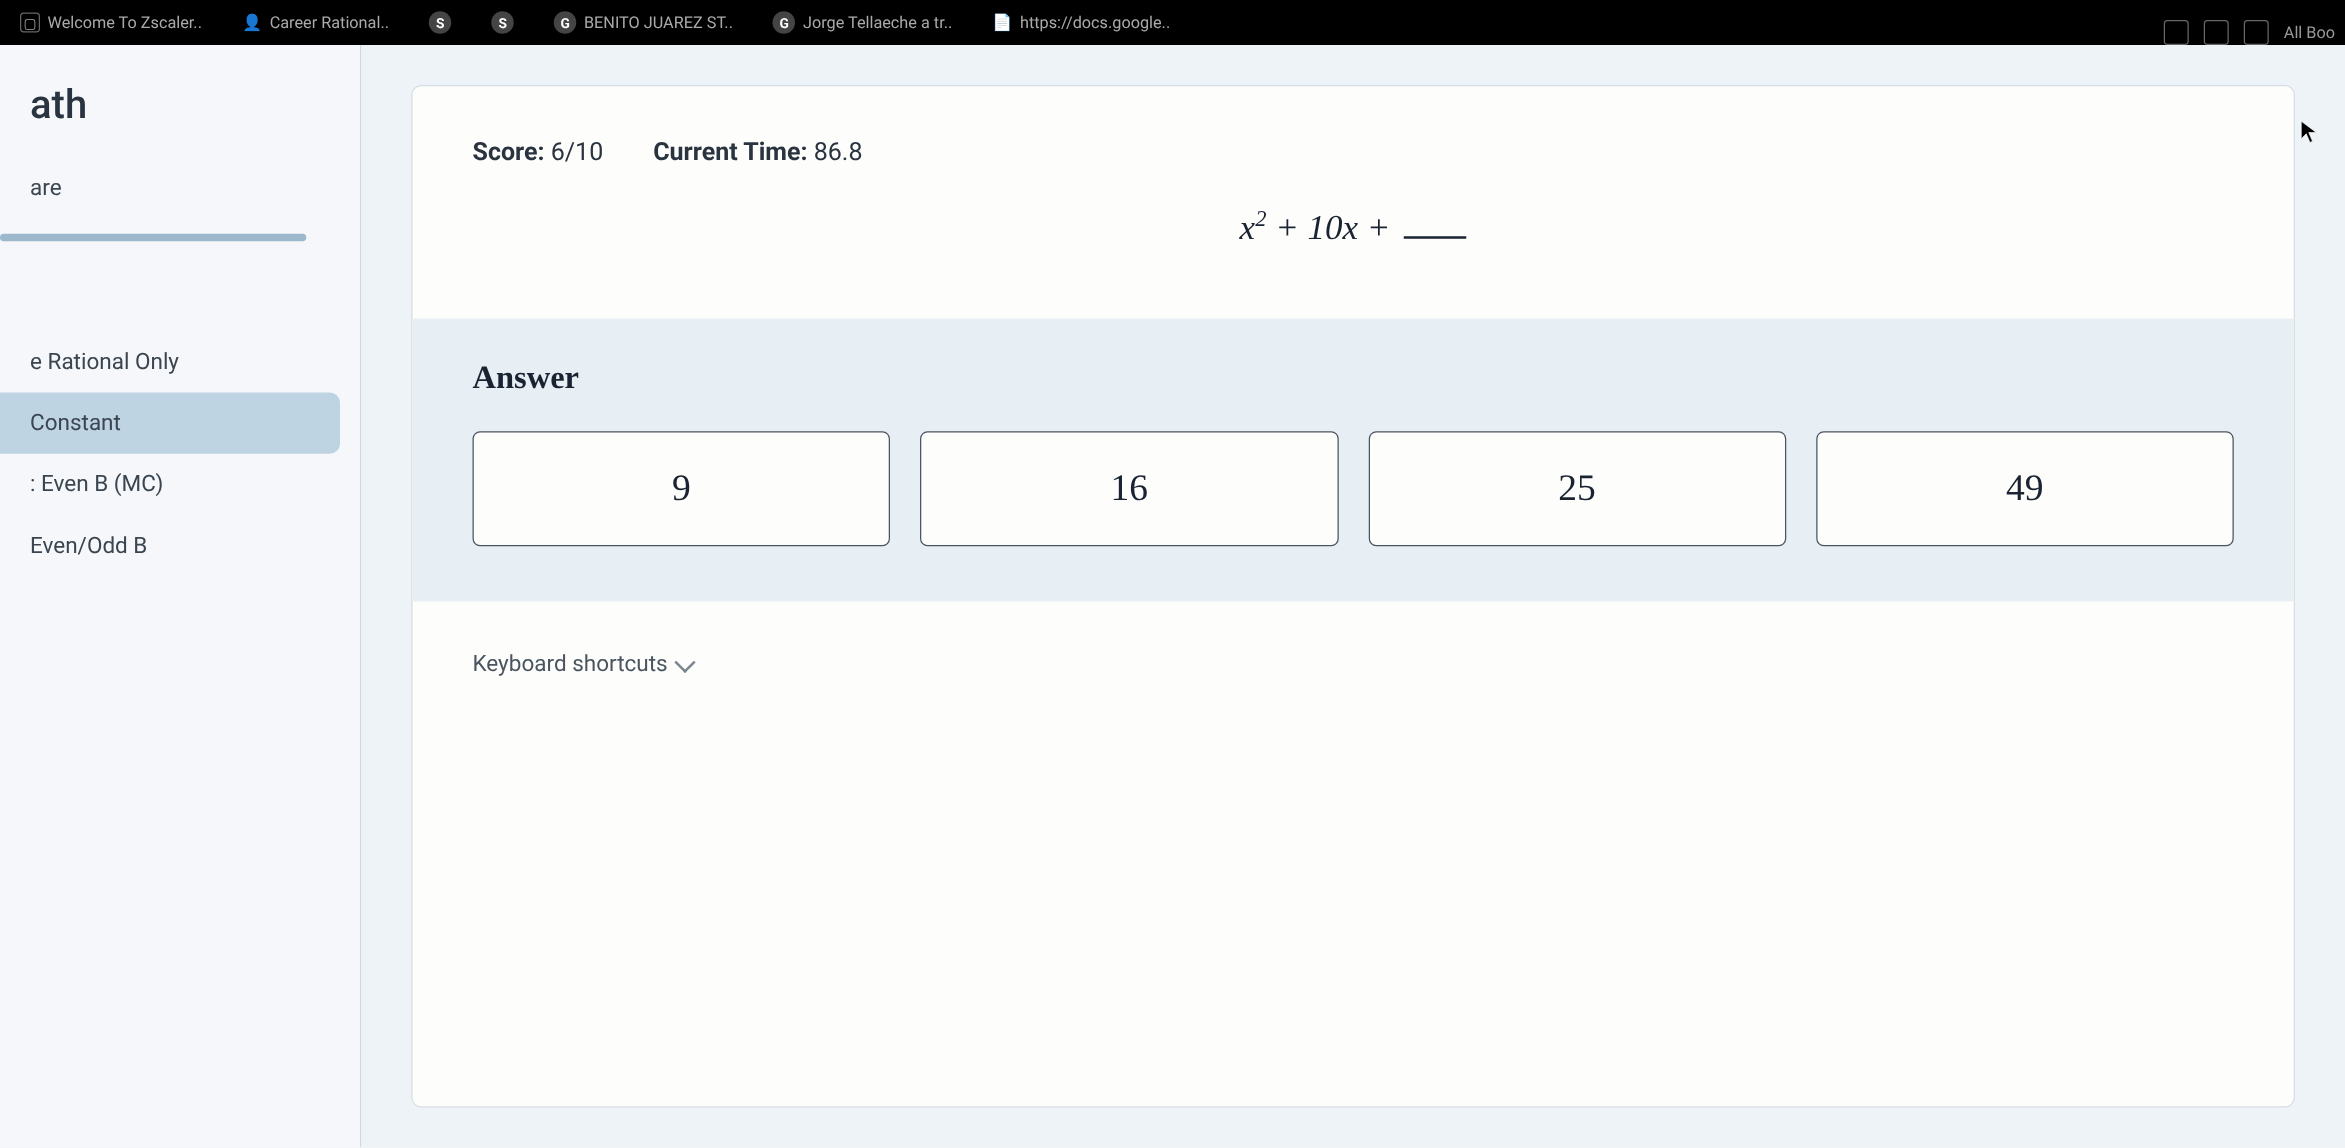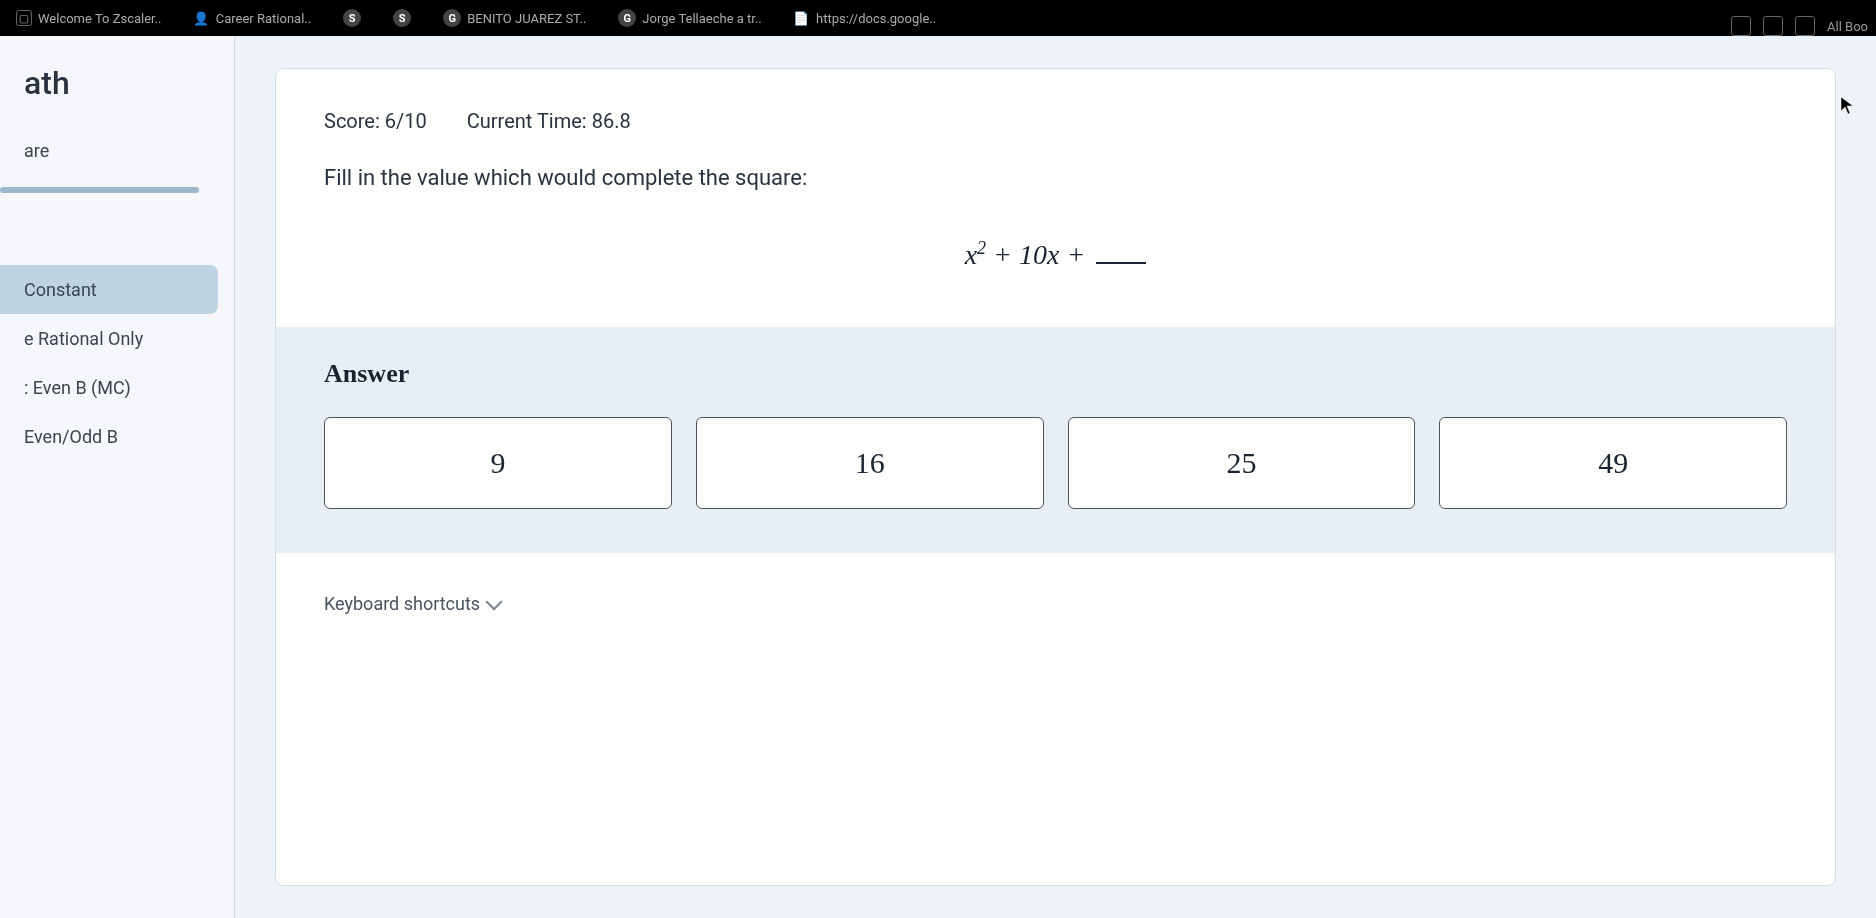--- a/index.html
+++ b/index.html
@@ -65,21 +65,21 @@
       width: 20px;
       height: 20px;
       border: 1px solid #666;
       border-radius: 3px;
     }
     .main-layout {
       display: flex;
       height: calc(100vh - 36px);
     }
     .sidebar {
-      width: 235px;
+      width: 289px;
       background: #f5f7fa;
       padding: 20px 0;
       border-right: 1px solid #d0d8e0;
     }
     .sidebar-title {
       font-size: 32px;
       font-weight: 500;
       color: #2a3440;
       padding: 8px 24px 24px;
     }
@@ -171,21 +171,21 @@
       cursor: pointer;
     }
     .score-row {
       display: flex;
       gap: 40px;
       font-size: 20px;
       color: #2a3440;
       margin-bottom: 32px;
     }
     .score-label, .time-label {
-      font-weight: 400;
+      font-weight: 700;
     }
     .instruction {
       font-size: 22px;
       color: #2a3440;
       margin-bottom: 48px;
     }
     .expression {
       text-align: center;
       font-size: 28px;
       font-family: 'Times New Roman', serif;
@@ -295,41 +295,40 @@
     <span>All Boo</span>
   </div>
 </div>
 
 <div class="main-layout">
   <div class="sidebar">
     <div class="sidebar-title">ath</div>
     <div class="sidebar-item">are</div>
     <div class="sidebar-divider"></div>
     <div style="height:60px"></div>
+    <div class="sidebar-item">e Rational Only</div>
     <div class="sidebar-item active">Constant</div>
-    <div class="sidebar-item">e Rational Only</div>
     <div class="sidebar-item">: Even B (MC)</div>
     <div class="sidebar-item">Even/Odd B</div>
   </div>
 
   <div class="content-area">
     <div class="problem-card">
 
       <div class="score-row">
         <div>
           <span class="score-label">Score:</span>
           <span>6/10</span>
         </div>
         <div>
           <span class="time-label">Current Time:</span>
           <span>86.8</span>
         </div>
       </div>
 
-      <div class="instruction">Fill in the value which would complete the square:</div>
 
       <div class="expression">
         <span>x</span><sup>2</sup>
         <span>+ 10x +</span>
         <span class="blank-line"></span>
       </div>
 
       <div class="answer-section">
         <div class="answer-title">Answer</div>
         <div class="answer-options">

